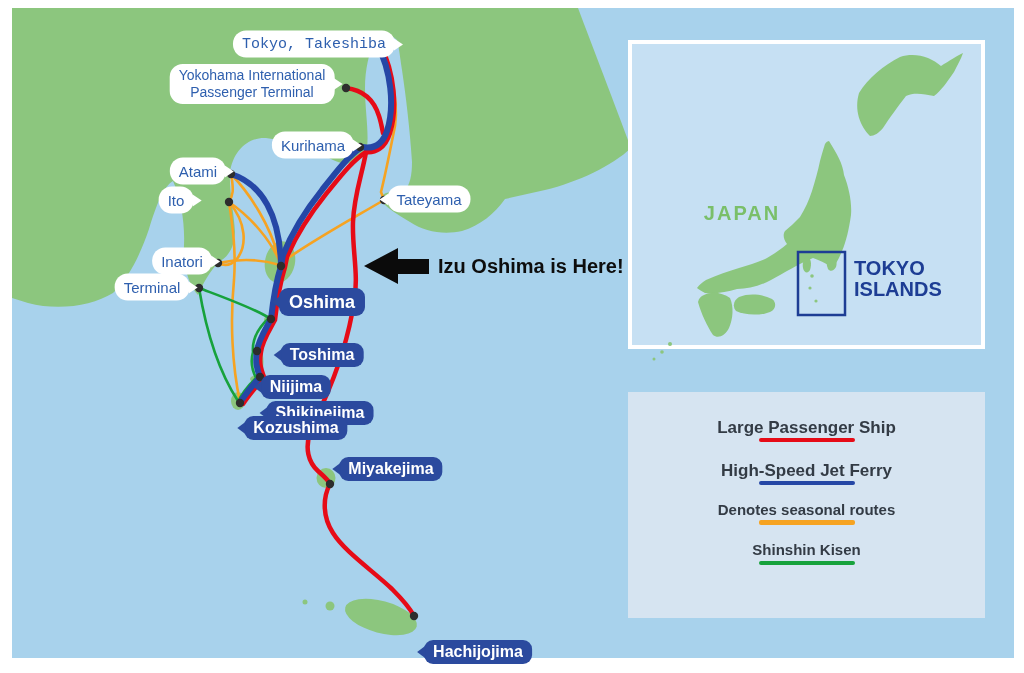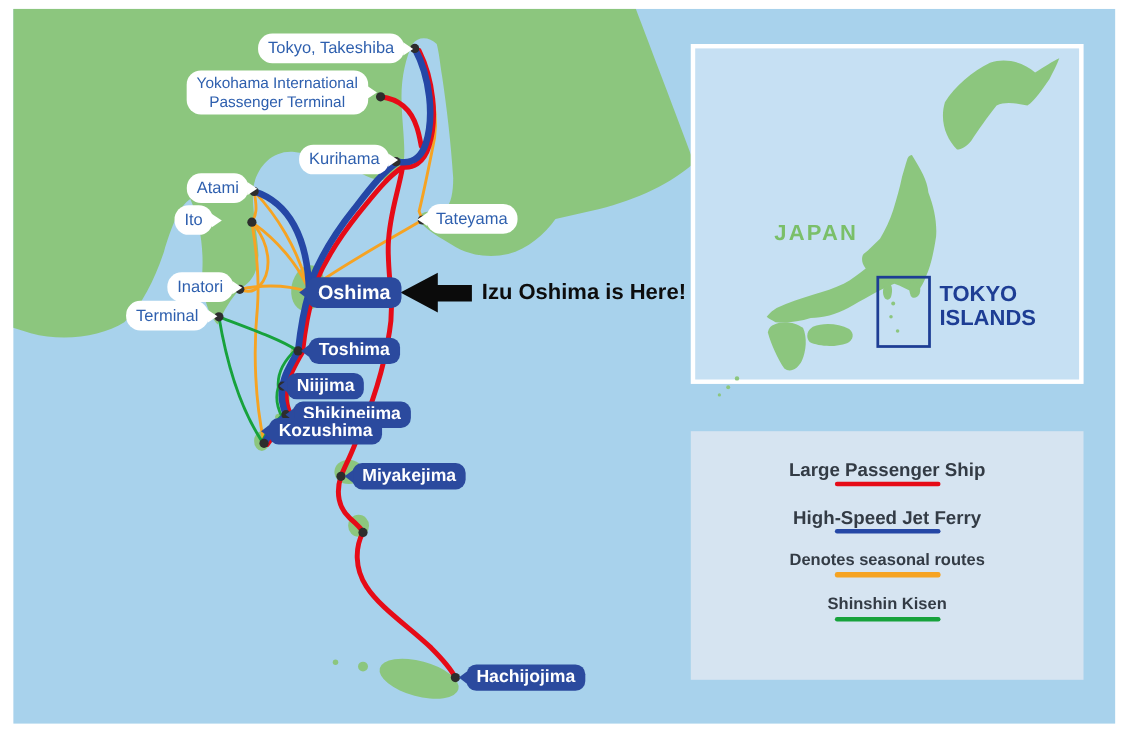--- a/index.html
+++ b/index.html
@@ -13,21 +13,21 @@
   .rt-orange{stroke:var(--route-orange);stroke-width:2.6;}
   .rt-green{stroke:var(--route-green);stroke-width:2.6;}
   .dot{fill:var(--dot);}
   .arrow{fill:#0b0b0b;}
 
   .bubble{position:absolute;transform:translate(-50%,-50%);white-space:nowrap;z-index:5;}
   .port-label{background:#ffffff;color:var(--port-text);font-size:15px;line-height:19px;
     padding:4px 9px;border-radius:13px;text-align:center;}
   .port-label.small{font-size:14px;line-height:17px;padding:3px 9px;}
   .island-label{background:var(--badge-blue);color:#ffffff;font-weight:bold;font-size:16px;
-    line-height:18px;padding:3px 9px;border-radius:9px;}
+    line-height:18px;padding:3px 9px;border-radius:9px;margin-top:36px;}
   .island-label.big{font-size:18px;line-height:20px;padding:4px 10px;}
   .tail{position:absolute;width:0;height:0;top:50%;transform:translateY(-50%);}
   .tail-r-white{right:-8px;border-top:6px solid transparent;border-bottom:6px solid transparent;border-left:9px solid #ffffff;}
   .tail-l-white{left:-8px;border-top:6px solid transparent;border-bottom:6px solid transparent;border-right:9px solid #ffffff;}
   .tail-l-blue{left:-7px;border-top:6px solid transparent;border-bottom:6px solid transparent;border-right:8px solid var(--badge-blue);}
 
   .callout-text{position:absolute;left:438px;top:266px;transform:translateY(-50%);
     font-size:20px;font-weight:bold;color:#0d0d0d;white-space:nowrap;z-index:6;}
 
   .inset{position:absolute;left:628px;top:40px;width:357px;height:309px;box-sizing:border-box;
@@ -142,21 +142,21 @@
       <circle class="dot" cx="271" cy="319" r="4.2"></circle>
       <circle class="dot" cx="257" cy="351" r="4.2"></circle>
       <circle class="dot" cx="260" cy="377" r="4.2"></circle>
       <circle class="dot" cx="240" cy="403" r="4.2"></circle>
       <circle class="dot" cx="310" cy="433" r="4.2"></circle>
       <circle class="dot" cx="330" cy="484" r="4.2"></circle>
       <circle class="dot" cx="414" cy="616" r="4.2"></circle>
     </g>
   </svg>
 
-  <div class="bubble port-label" style="left:301px;top:44px;">
+  <div class="bubble port-label" style="left:314px;top:44px;font-family:Liberation Mono, monospace;">
     <span>Tokyo, Takeshiba</span>
     <i class="tail tail-r-white"></i>
   </div>
   <div class="bubble port-label small" style="left:252px;top:84px;">
     <span style="display:block;text-align:center;">Yokohama International</span>
     <span style="display:block;">Passenger Terminal</span>
     <i class="tail tail-r-white"></i>
   </div>
   <div class="bubble port-label" style="left:313px;top:145px;">
     <span>Kurihama</span>
@@ -196,21 +196,21 @@
     <i class="tail tail-l-blue"></i>
   </div>
   <div class="bubble island-label" style="left:320px;top:377px;">
     <span>Shikinejima</span>
     <i class="tail tail-l-blue"></i>
   </div>
   <div class="bubble island-label" style="left:296px;top:392px;">
     <span>Kozushima</span>
     <i class="tail tail-l-blue"></i>
   </div>
-  <div class="bubble island-label" style="left:372px;top:433px;text-align:center;">
+  <div class="bubble island-label" style="left:391px;top:433px;text-align:center;">
     <span>Miyakejima</span>
     <i class="tail tail-l-blue"></i>
   </div>
   <div class="bubble island-label" style="left:478px;top:616px;">
     <span>Hachijojima</span>
     <i class="tail tail-l-blue"></i>
   </div>
 
   <div class="callout-text">Izu Oshima is Here!</div>
 

